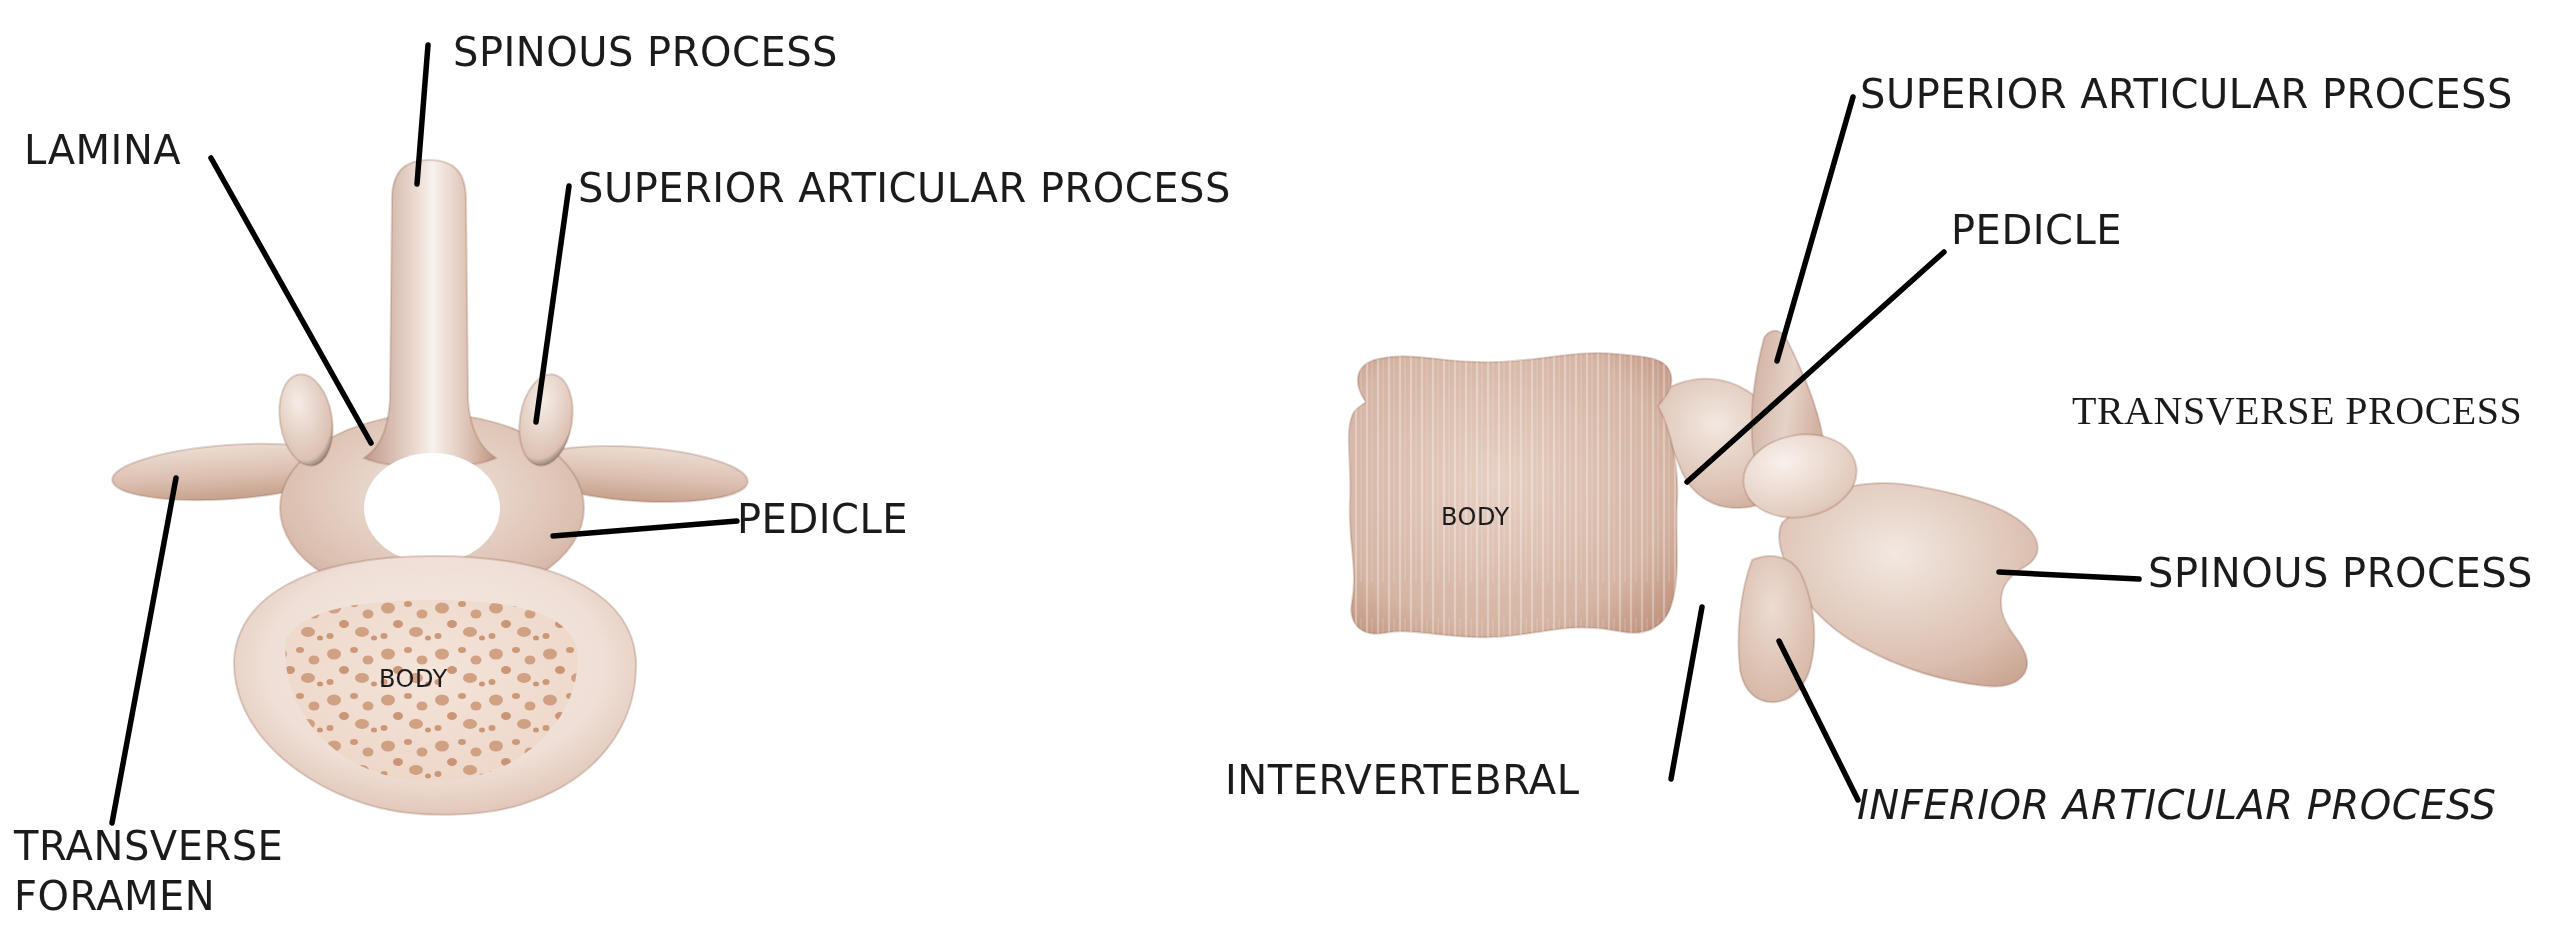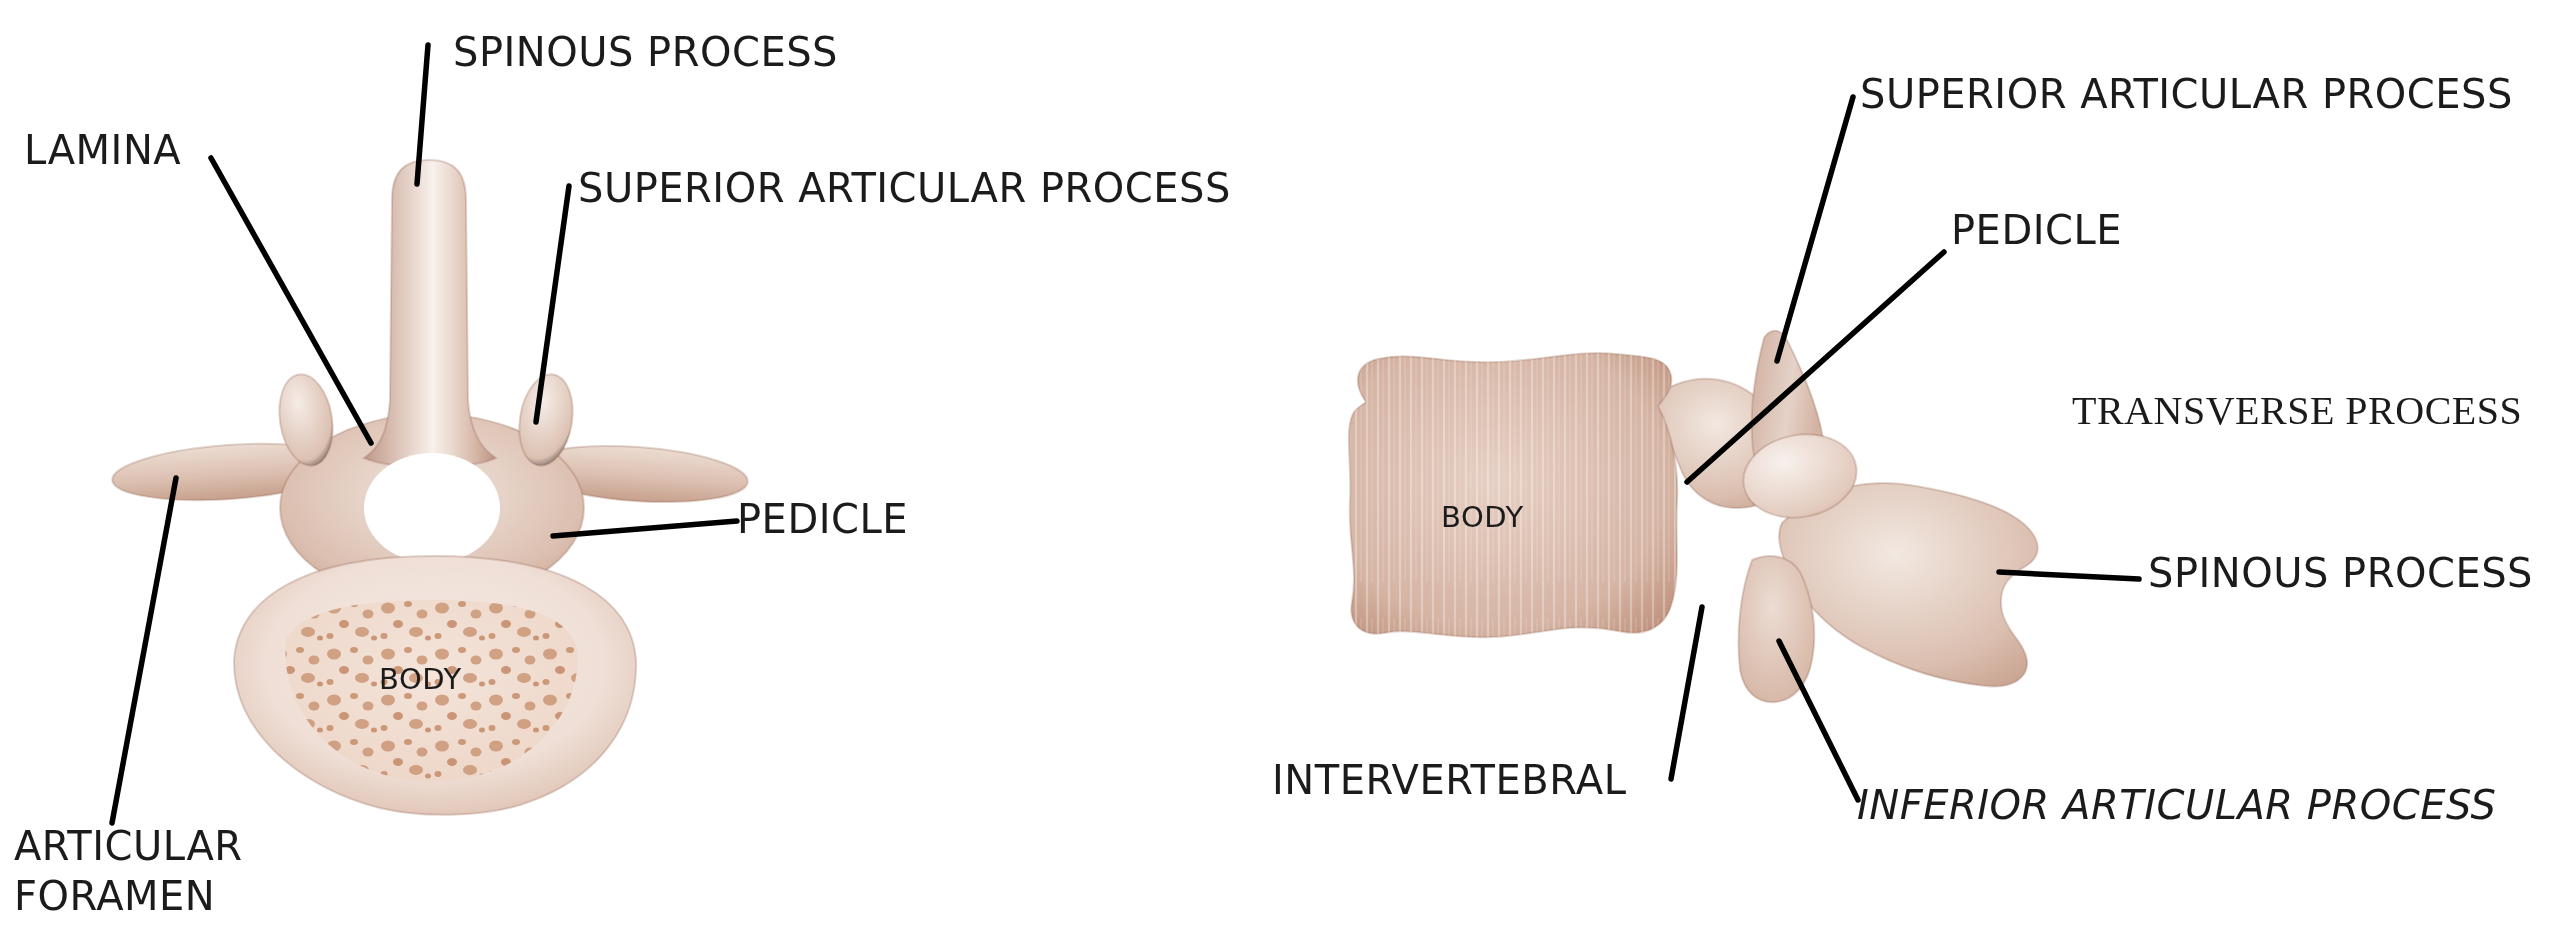--- a/index.html
+++ b/index.html
@@ -21,21 +21,21 @@
   .label {
     position: absolute;
     z-index: 2;
     font-size: 40px;
     line-height: 50px;
     letter-spacing: 0.5px;
     color: #1b1b1b;
     white-space: nowrap;
   }
   .label-sm {
-    font-size: 29px;
+    font-size: 24px;
     line-height: 44px;
   }
 </style>
 </head>
 <body>
 
 <div id="canvas">
 
   <svg id="art" width="2560" height="933" viewBox="0 0 2560 933">
     <defs>
@@ -172,33 +172,33 @@
 
   <div class="label" style="left:24px; top:125px;">LAMINA</div>
 
   <div class="label" style="left:578px; top:163px;">SUPERIOR ARTICULAR PROCESS</div>
 
   <div class="label" style="left:737px; top:494px;">PEDICLE</div>
 
   <div class="label label-sm" style="left:379px; top:657px;">BODY</div>
 
   <div class="label" style="left:14px; top:821px;">
-    <div>ARTICULAR</div>
+    <div>TRANSVERSE</div>
     <div>FORAMEN</div>
   </div>
 
   <div class="label" style="left:1860px; top:69px;">SUPERIOR ARTICULAR PROCESS</div>
 
   <div class="label" style="left:1951px; top:205px;">PEDICLE</div>
 
   <div class="label" style="left:2072px; top:386px;font-family:Liberation Serif, serif;">TRANSVERSE PROCESS</div>
 
   <div class="label" style="left:2148px; top:548px;">SPINOUS PROCESS</div>
 
   <div class="label label-sm" style="left:1441px; top:495px;">BODY</div>
 
-  <div class="label" style="left:1272px; top:755px;">
+  <div class="label" style="left:1225px; top:755px;">
     <div>INTERVERTEBRAL</div>
   </div>
 
   <div class="label" style="left:1857px; top:780px;font-style:italic;">INFERIOR ARTICULAR PROCESS</div>
 
 </div>
 
 </body></html>

